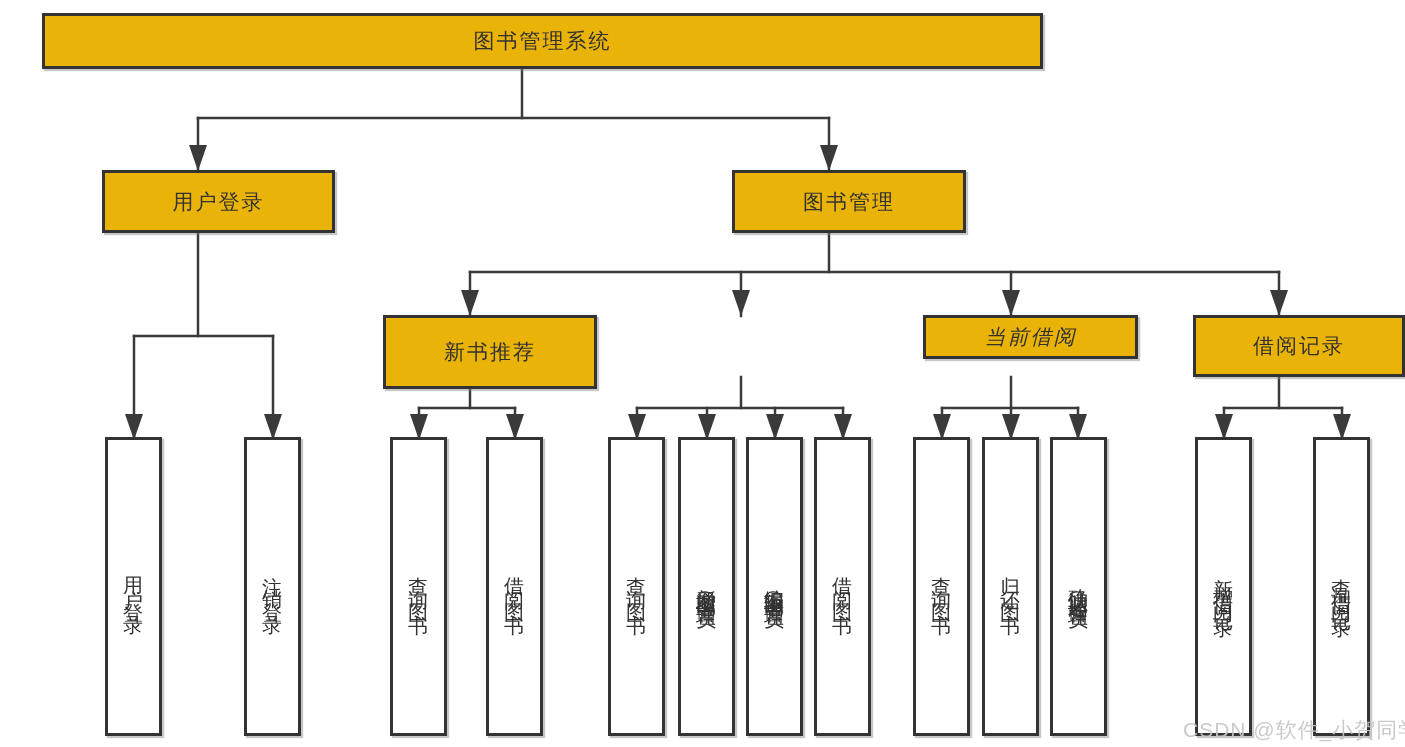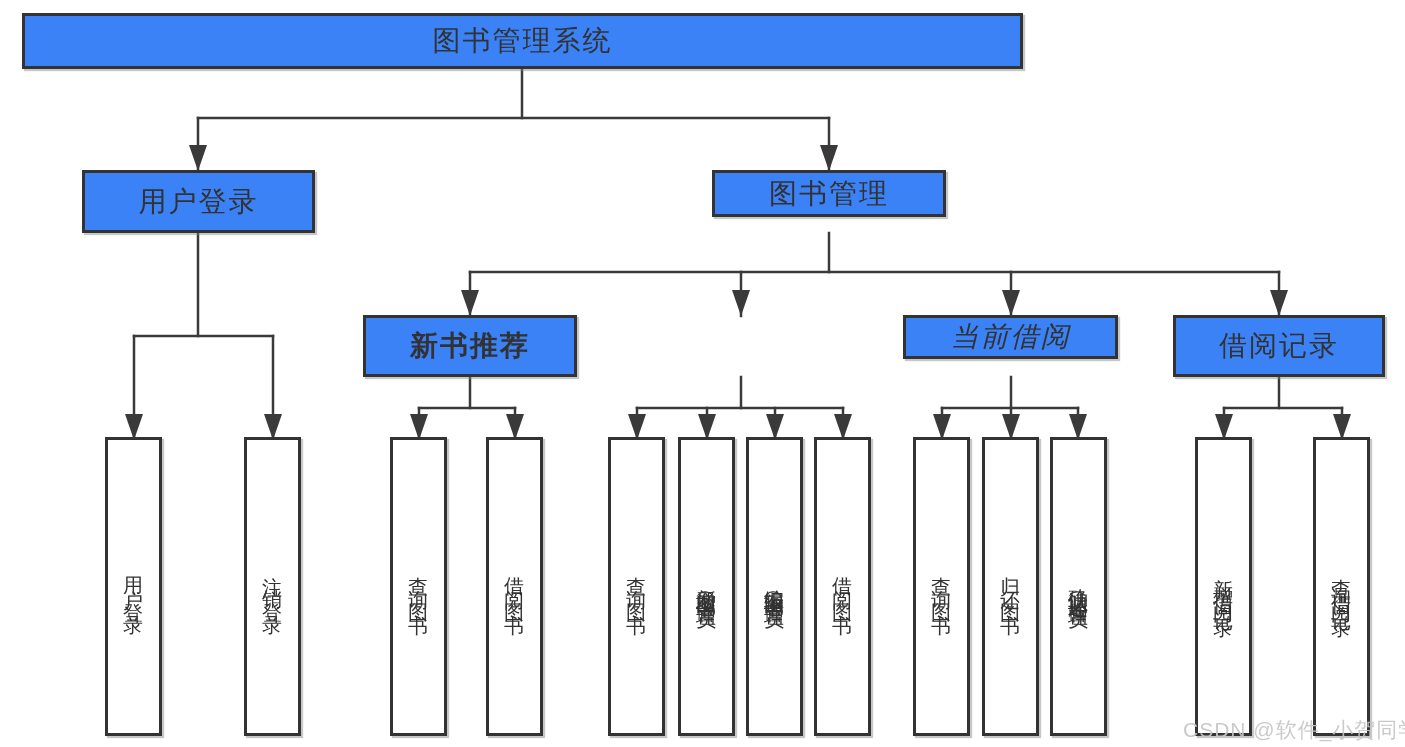--- a/index.html
+++ b/index.html
@@ -2,25 +2,26 @@
 <html><head>
 <meta charset="utf-8">
 <style>
   html,body{margin:0;padding:0;background:#ffffff;}
   #stage{
     position:relative;width:1405px;height:747px;background:#ffffff;overflow:hidden;
     font-family:"Liberation Sans","DejaVu Sans",sans-serif;color:#333333;
   }
   #wires{position:absolute;left:0;top:0;z-index:1;}
   .hbox{
-    position:absolute;box-sizing:border-box;background:#3b82f6;
+    position:absolute;box-sizing:border-box;background:#eab308;
     border:3px solid #333333;z-index:2;
     display:flex;align-items:center;justify-content:center;
-    font-size:28px;letter-spacing:2px;color:#323232;
+    font-size:21px;letter-spacing:2px;color:#323232;
     box-shadow:2px 2px 1px rgba(130,130,130,0.45);
+    margin-left:20px;
   }
   .vbox{
     position:absolute;box-sizing:border-box;background:#ffffff;
     border:3px solid #333333;z-index:2;
     top:437px;width:57px;height:299px;
     display:flex;align-items:center;justify-content:center;
     box-shadow:2px 2px 1px rgba(130,130,130,0.45);
   }
   .vtext{
     writing-mode:vertical-rl;line-height:1;
@@ -91,25 +92,25 @@
     </g>
   </svg>
 
   <div class="hbox" style="left:22px;top:13px;width:1001px;height:56px;">
     <span>图书管理系统</span>
   </div>
 
   <div class="hbox" style="left:82px;top:170px;width:233px;height:63px;">
     <span>用户登录</span>
   </div>
-  <div class="hbox" style="left:712px;top:170px;width:234px;height:47px;">
+  <div class="hbox" style="left:712px;top:170px;width:234px;height:63px;">
     <span>图书管理</span>
   </div>
 
-  <div class="hbox" style="left:363px;top:315px;width:214px;height:62px;font-weight:bold;">
+  <div class="hbox" style="left:363px;top:315px;width:214px;height:74px;">
     <span>新书推荐</span>
   </div>
   <div class="hbox" style="left:903px;top:315px;width:215px;height:44px;font-style:italic;">
     <span>当前借阅</span>
   </div>
   <div class="hbox" style="left:1173px;top:315px;width:212px;height:62px;">
     <span>借阅记录</span>
   </div>
 
   <div class="vbox" style="left:105px;">

